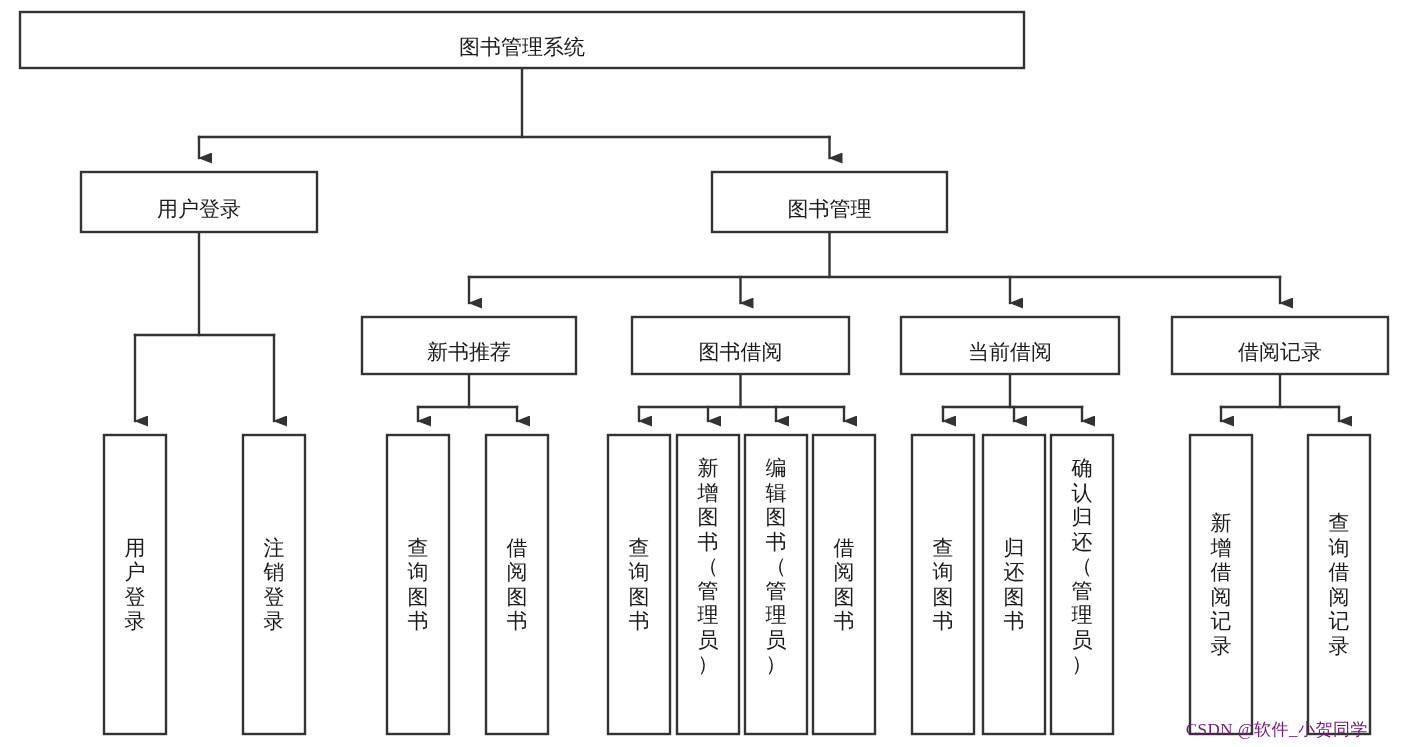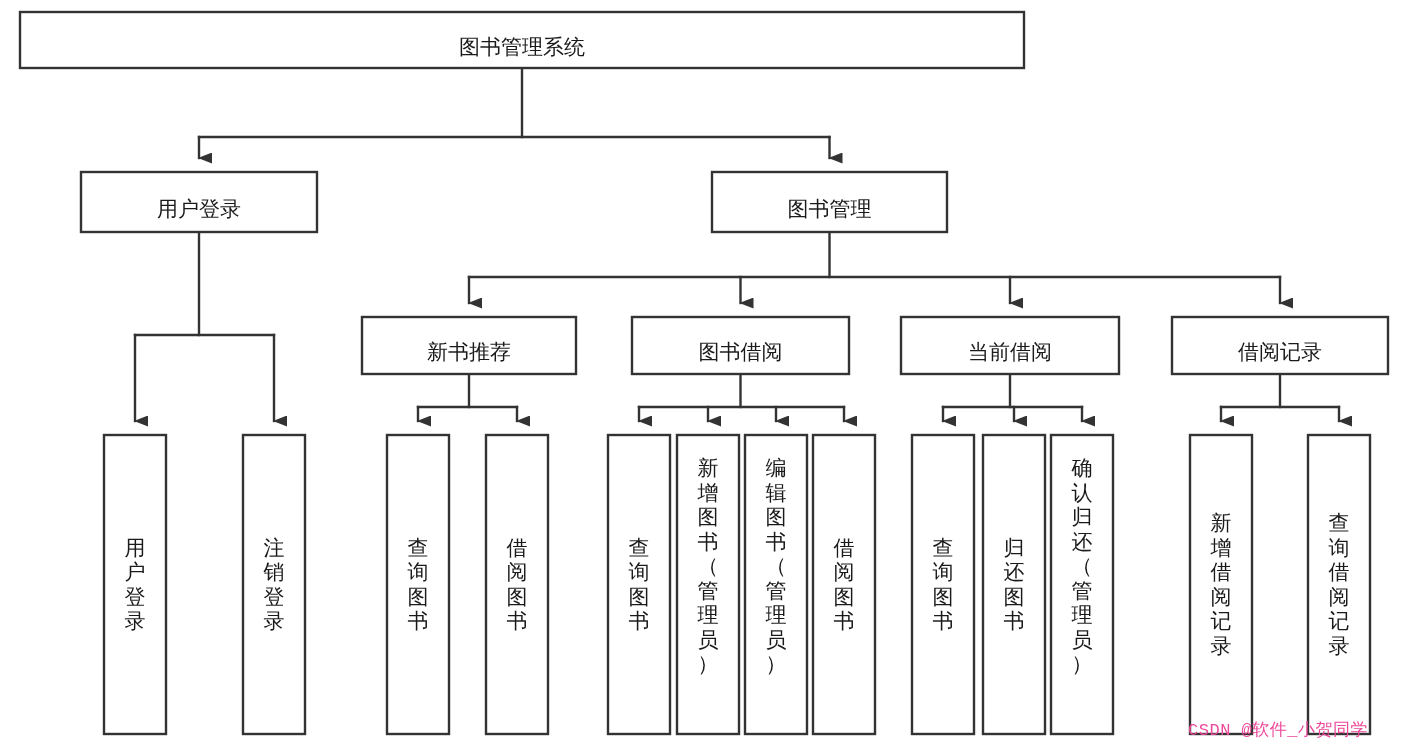--- a/index.html
+++ b/index.html
@@ -47,23 +47,23 @@
     fill: #1a1a1a;
     font-size: 21px;
     text-anchor: middle;
     dominant-baseline: middle;
     white-space: pre;
   }
   .watermark {
     position: absolute;
     right: 8px;
     bottom: 6px;
-    font-family: Liberation Mono, monospace;
+    font-family: Liberation Serif, serif;
     font-size: 17px;
-    color: #ec4899;
+    color: #701a75;
     letter-spacing: 0.5px;
     user-select: none;
     pointer-events: none;
   }
 </style>
 </head>
 <body>
 
 <div id="diagram-root">
 

